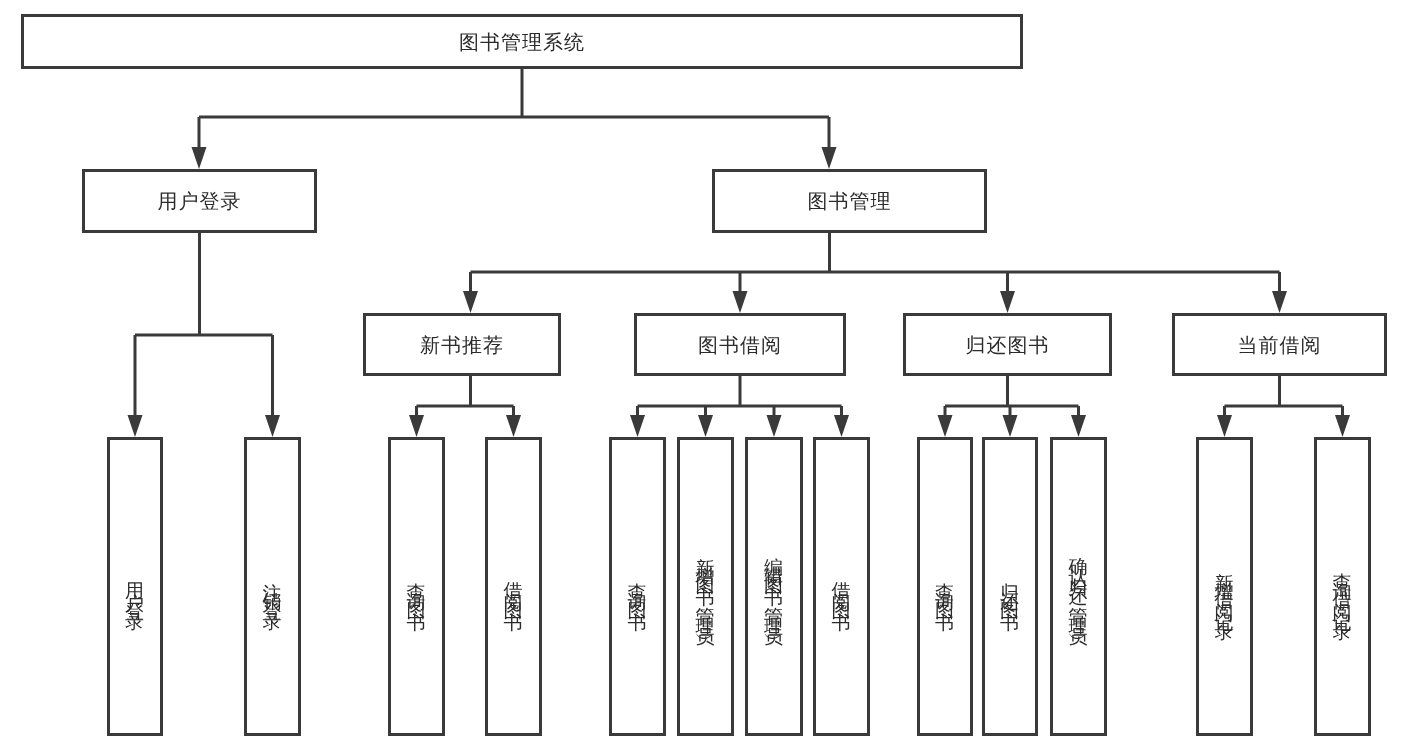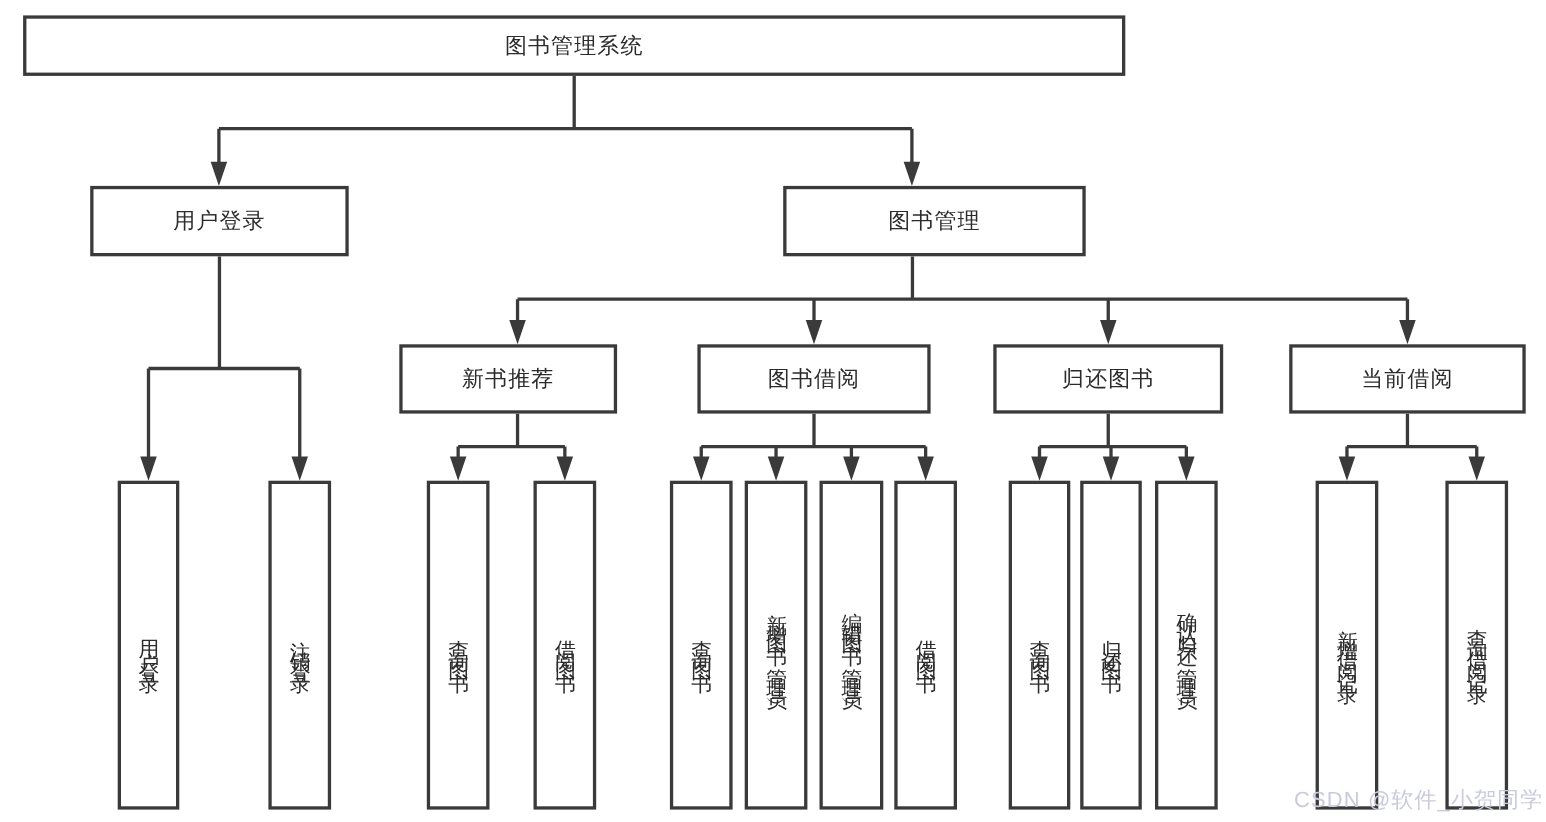--- a/index.html
+++ b/index.html
@@ -132,15 +132,14 @@
     <span class="vtext">确认归还（管理员）</span>
   </div>
 
   <div class="vbox" style="left:1196px;width:57px">
     <span class="vtext">新增借阅记录</span>
   </div>
   <div class="vbox" style="left:1314px;width:57px">
     <span class="vtext">查询借阅记录</span>
   </div>
 
-  <div id="watermark">CSDN @软件_小贺同学</div>
 
 </div>
 
 </body></html>

